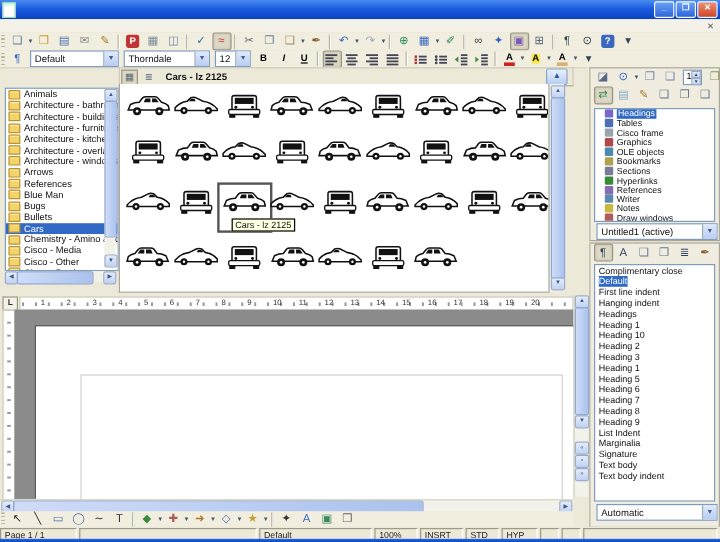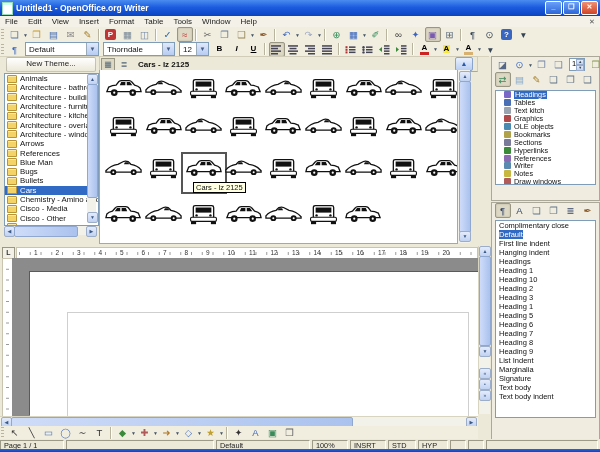--- a/index.html
+++ b/index.html
@@ -143,40 +143,28 @@
       <rect x="6.5" y="20" width="5.5" height="3" fill="#111"></rect>
         <rect x="28" y="20" width="5.5" height="3" fill="#111"></rect>
       <circle cx="12.5" cy="13.5" r="1.3" fill="#111"></circle>
         <circle cx="27.5" cy="13.5" r="1.3" fill="#111"></circle>
     </symbol>
   </defs>
 </svg>
 
 <div class="abs titlebar">
   <div class="app-ico"></div>
-  <span>Untitled1 - OpenOffice.org Writer</span>
   <div class="win-btns">
       <div class="wbtn">_</div>
       <div class="wbtn">❐</div>
       <div class="wbtn close">✕</div>
     </div>
 </div>
 
 <div class="abs menubar">
-  <span style="display:flex">
-      <span class="menu-item">File</span>
-      <span class="menu-item">Edit</span>
-      <span class="menu-item">View</span>
-      <span class="menu-item">Insert</span>
-      <span class="menu-item">Format</span>
-      <span class="menu-item">Table</span>
-      <span class="menu-item">Tools</span>
-      <span class="menu-item">Window</span>
-      <span class="menu-item">Help</span>
-    </span>
   <span class="doc-close">✕</span>
 </div>
 
 <div class="abs toolbar stdbar">
   <div class="grip"></div>
 <div class="tbi">
       <span class="g" style="color: rgb(91, 121, 165);">❏</span>
     </div>
     <span class="dd">▼</span>
     <div class="tbi">
@@ -396,21 +384,20 @@
         </span>
       </div>
       <span class="dd">▼</span>
       <div class="tbi">
         <span class="g" style="color: rgb(51, 68, 85);">▾</span>
       </div>
     </span>
 </div>
 
 <div class="abs" style="left:2px;top:57px;width:95px;height:187px">
-  <div class="abs newtheme">New Theme...</div>
   <div class="abs theme-list" id="theme-list">
       <div class="theme-item">
         <span class="folder"></span>
         <span>Animals</span>
       </div>
       <div class="theme-item">
         <span class="folder"></span>
         <span>Architecture - bathroom, kitch</span>
       </div>
       <div class="theme-item">
@@ -725,21 +712,21 @@
       <div class="tree-item">
         <span class="tree-ico" style="background: rgb(122, 104, 200);"></span>
         <span class="lbl sel">Headings</span>
       </div>
       <div class="tree-item">
         <span class="tree-ico" style="background: rgb(74, 111, 181);"></span>
         <span class="lbl">Tables</span>
       </div>
       <div class="tree-item">
         <span class="tree-ico" style="background: rgb(154, 164, 176);"></span>
-        <span class="lbl">Text kitch</span>
+        <span class="lbl">Cisco frame</span>
       </div>
       <div class="tree-item">
         <span class="tree-ico" style="background: rgb(176, 74, 74);"></span>
         <span class="lbl">Graphics</span>
       </div>
       <div class="tree-item">
         <span class="tree-ico" style="background: rgb(74, 138, 176);"></span>
         <span class="lbl">OLE objects</span>
       </div>
       <div class="tree-item">
@@ -763,20 +750,24 @@
         <span class="lbl">Writer</span>
       </div>
       <div class="tree-item">
         <span class="tree-ico" style="background: rgb(200, 184, 64);"></span>
         <span class="lbl">Notes</span>
       </div>
       <div class="tree-item">
         <span class="tree-ico" style="background: rgb(176, 90, 90);"></span>
         <span class="lbl">Draw windows</span>
       </div>
+    </div>
+  <div class="combo" style="position:absolute;left:3px;top:129px;width:99px">
+    <span class="val">Untitled1 (active)</span>
+    <span class="cbtn">▼</span>
     </div>
 </div>
 
 <div class="abs rpanel" style="left:491px;top:202px;width:107px;height:236px">
   <div class="nav-toolbar" id="sty-tb">
       <div class="tbi pressed">
         <span class="g" style="color: rgb(51, 68, 102);">¶</span>
       </div>
       <div class="tbi">
         <span class="g" style="color: rgb(51, 68, 102);">A</span>
@@ -850,20 +841,24 @@
       </div>
       <div class="style-item">
         <span>Signature</span>
       </div>
       <div class="style-item">
         <span>Text body</span>
       </div>
       <div class="style-item">
         <span>Text body indent</span>
       </div>
+    </div>
+  <div class="combo" style="position:absolute;left:3px;top:217px;width:99px">
+    <span class="val">Automatic</span>
+    <span class="cbtn">▼</span>
     </div>
 </div>
 <div class="abs splitter-v"></div>
 
 <div class="abs rulerrow"></div>
 <div class="abs tabsel">L</div>
 <div class="abs hruler" id="hruler">
     <span style="left: 17px;">1</span>
     <span style="left: 38.5px;">2</span>
     <span style="left: 60px;">3</span>

